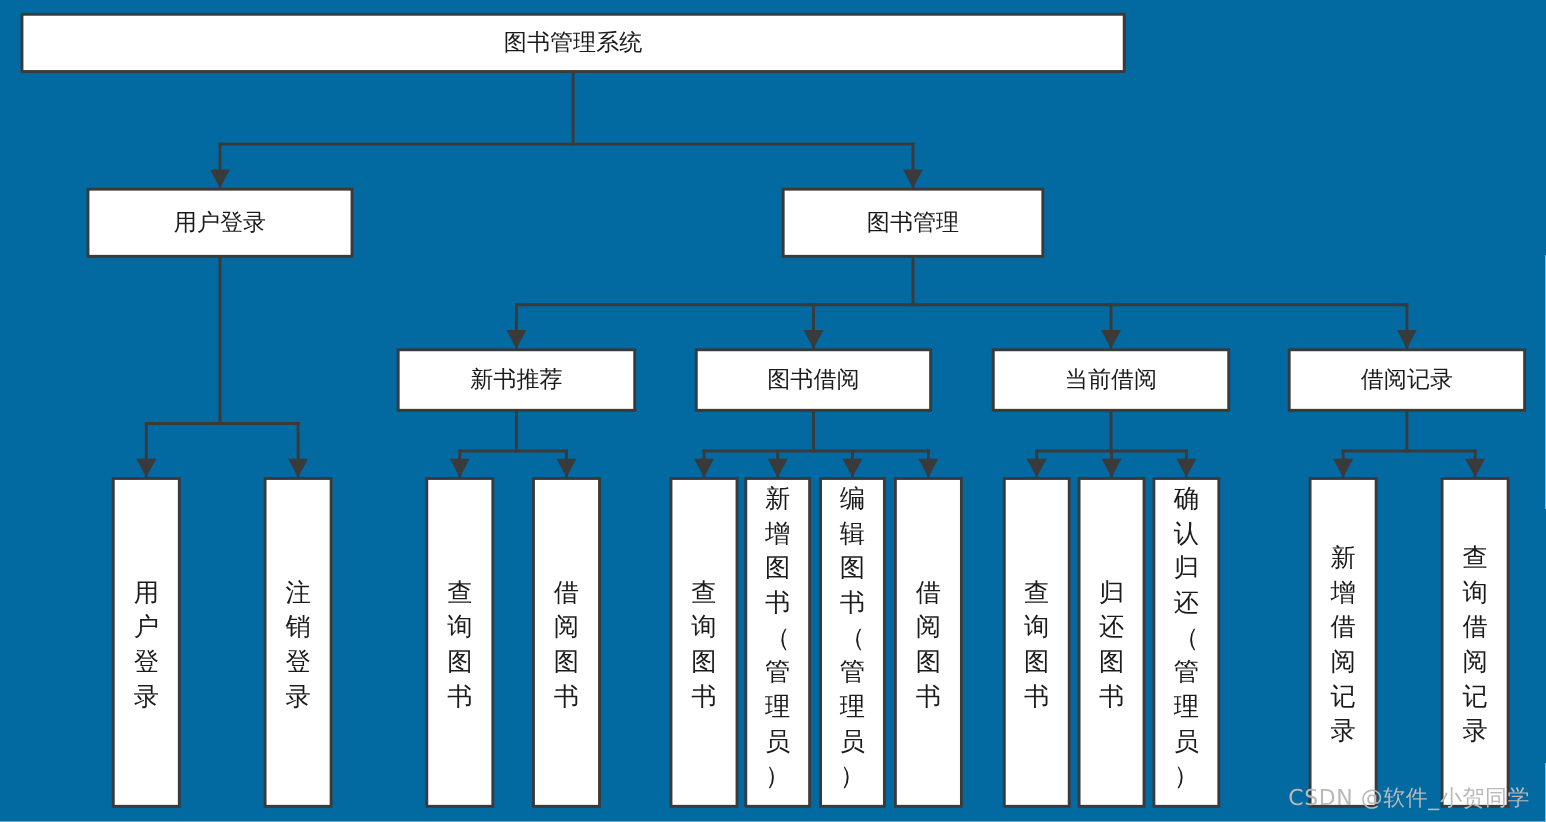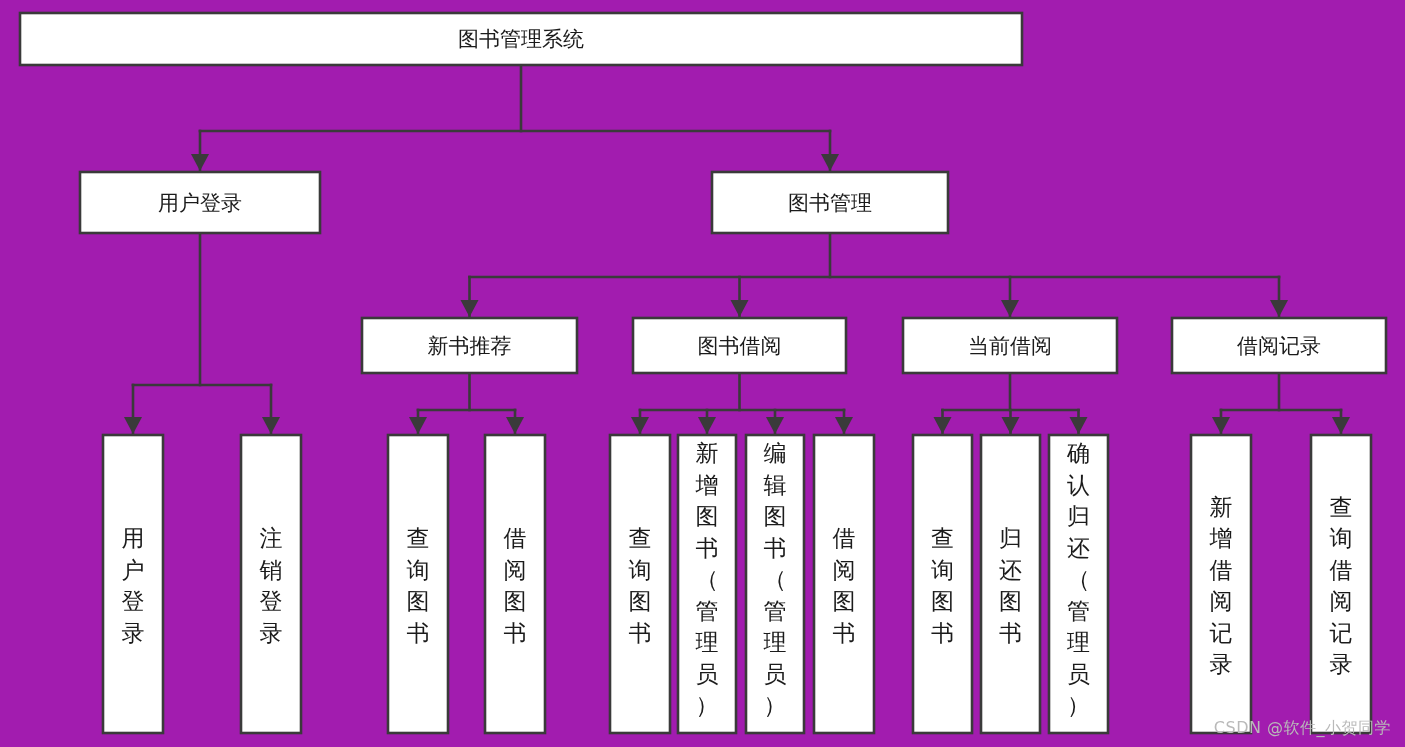--- a/index.html
+++ b/index.html
@@ -8,21 +8,21 @@
     padding: 0;
     background: #ffffff;
   }
   body {
     font-family: "DejaVu Sans", "Liberation Sans", sans-serif;
   }
   #diagram-root {
     position: relative;
     width: 1405px;
     height: 747px;
-    background: #a21caf;
+    background: #0369a1;
     overflow: hidden;
   }
   svg#flow {
     position: absolute;
     left: 0;
     top: 0;
     width: 1405px;
     height: 747px;
     display: block;
   }
@@ -52,21 +52,21 @@
     font-family: "DejaVu Sans", "Liberation Sans", sans-serif;
     fill: #1b1b1b;
     font-size: 23px;
     text-anchor: middle;
   }
   .watermark {
     position: absolute;
     right: 14px;
     bottom: 8px;
     font-family: "DejaVu Sans", "Liberation Sans", sans-serif;
-    font-size: 16px;
+    font-size: 20px;
     color: #b9b9b9;
     letter-spacing: 0.5px;
     white-space: nowrap;
     pointer-events: none;
   }
 </style>
 </head>
 <body>
 
 <div id="diagram-root">

